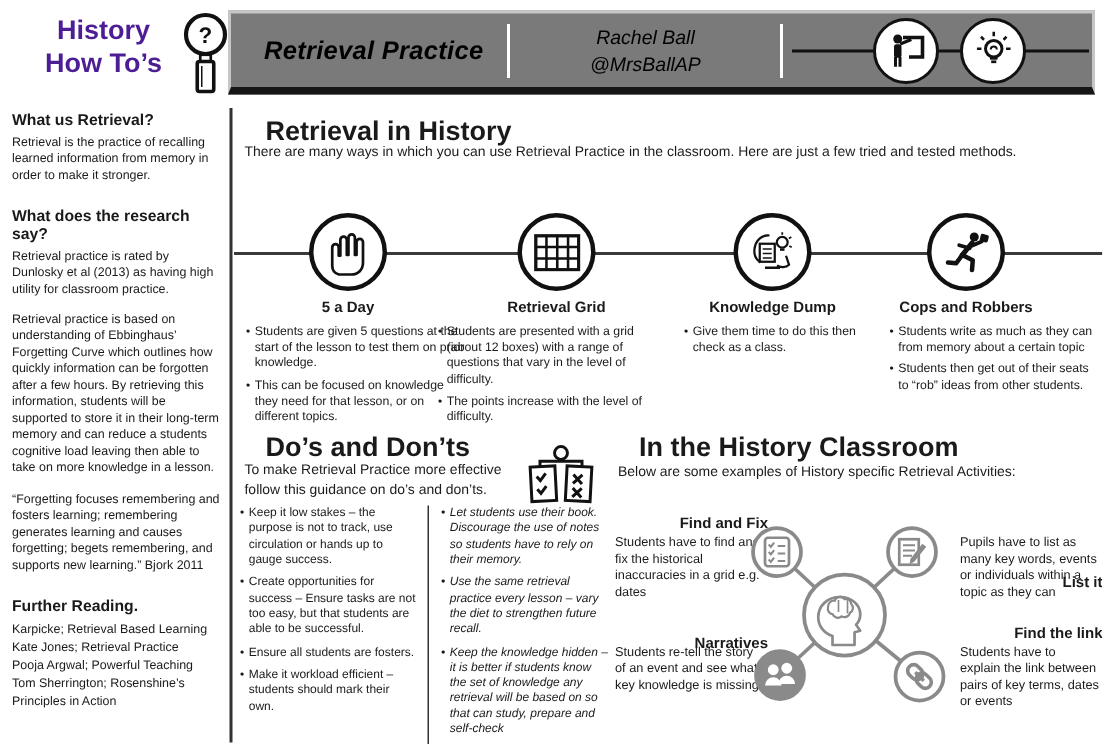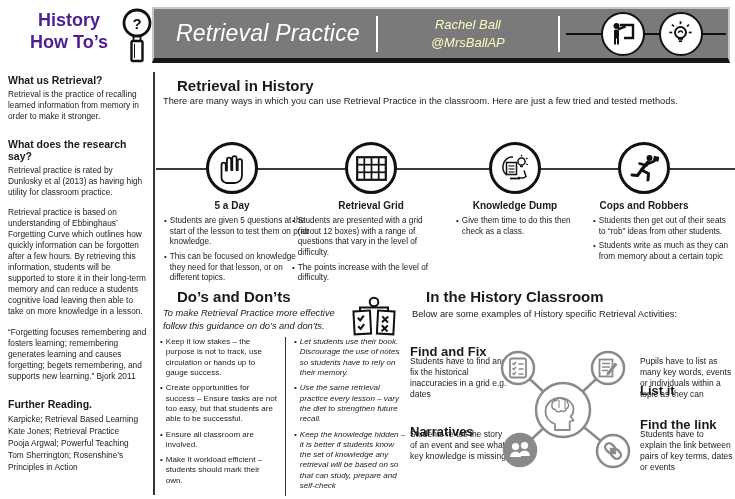--- a/index.html
+++ b/index.html
@@ -7,64 +7,64 @@
   body { font-family: "Liberation Sans", sans-serif; color:#1a1a1a; }
   #page { position:relative; width:735px; height:499px; background:#fff; overflow:hidden; }
 
   
   .logo-text { position:absolute; left:14px; top:10px; width:110px; text-align:center;
                font-size:18px; font-weight:bold; line-height:1.2; color:#4c1d95; }
   .magnifier { position:absolute; left:117px; top:6px; }
   .banner { position:absolute; left:152px; top:7px; width:578px; height:56px;
             background:#7a7a7a; border:2px solid #c6c6c6; border-bottom:5px solid #161616;
             display:flex; align-items:center; }
-  .banner-title { font-size:23px; font-weight:normal; font-style:italic; color:#ffffff;
+  .banner-title { font-size:17px; font-weight:bold; font-style:italic; color:#000000;
                   margin-left:22px; white-space:nowrap; letter-spacing:.2px; }
   .bdiv { width:2px; height:36px; background:#fff; margin:0 16px; flex:none; }
-  .author { text-align:center; color:#fef9c3; font-style:italic; font-size:13px;
+  .author { text-align:center; color:#000000; font-style:italic; font-size:13px;
             line-height:1.35; width:148px; flex:none; }
   .icon-pair { position:relative; flex:1; display:flex; align-items:center;
                justify-content:center; gap:14px; height:100%; }
   .icon-pair .hline { position:absolute; left:-10px; right:2px; top:50%; height:2px;
                       background:#111; margin-top:-1px; }
   .hcircle { position:relative; width:44px; height:44px; border-radius:50%;
              background:#fff; border:2.5px solid #111; display:flex; align-items:center;
              justify-content:center; z-index:1; }
 
   
   .sidebar { position:absolute; left:8px; top:74px; width:141px; }
   .sb-h { font-size:10.5px; font-weight:bold; margin-bottom:3px; }
   .sb-p { font-size:8.3px; line-height:1.33; margin-bottom:9px; }
   .sb-gap { height:7px; }
   .sb-read { font-size:8.3px; line-height:1.45; }
   .vdivider { position:absolute; left:153px; top:72px; width:2px; height:423px; background:#333; }
 
   
-  .sec-h { position:absolute; font-size:15px; font-weight:bold;padding-left:14px; }
+  .sec-h { position:absolute; font-size:18px; font-weight:bold;padding-left:14px; }
   .sec-sub { position:absolute; font-size:9.3px; line-height:1.35; }
 
   
   .timeline { position:absolute; left:156px; top:128px; width:579px; height:158px; }
   .tl-line { position:absolute; left:0; right:0; top:40px; height:2px; background:#3a3a3a; }
   .tl-circle { position:absolute; top:14px; width:52px; height:52px; border-radius:50%;
                background:#fff; border:3px solid #111; display:flex; align-items:center;
                justify-content:center; }
   .tl-title { position:absolute; top:72px; font-size:10px; font-weight:bold; text-align:center; }
   .tl-bullets { position:absolute; top:88px; font-size:8.2px; line-height:1.3; }
   .bitem { display:flex; margin-bottom:4px; }
   .bitem::before { content:"•"; flex:none; margin-right:3px; font-size:8px; line-height:1.3; }
 
   
   .dd-cols { position:absolute; left:160px; top:321px; width:247px; display:flex;margin-top:16px; }
   .dd-left { width:126px; padding-right:7px; border-right:1.5px solid #333; min-height:152px; }
   .dd-right { width:120px; padding-left:8px;font-style:italic; }
   .dd-cols .bitem { font-size:8px; line-height:1.29; margin-bottom:5px; }
 
   
-  .act-title { position:absolute; font-size:13px; font-weight:bold; }
+  .act-title { position:absolute; font-size:10px; font-weight:bold;text-align:right; }
   .act-body { position:absolute; font-size:8.5px; line-height:1.3; }
   .hubdiagram { position:absolute; left:493px; top:348px; }
 </style>
 </head>
 <body>
 
 <div id="page">
 
   <div class="logo-text">
     <div>History</div>
@@ -200,27 +200,27 @@
       <div class="bitem">This can be focused on knowledge they need for that lesson, or on different topics.</div>
     </div>
     <div class="tl-bullets" style="left:136px; width:146px;">
       <div class="bitem">Students are presented with a grid (about 12 boxes) with a range of questions that vary in the level of difficulty.</div>
       <div class="bitem">The points increase with the level of difficulty.</div>
     </div>
     <div class="tl-bullets" style="left:300px; width:136px;">
       <div class="bitem">Give them time to do this then check as a class.</div>
     </div>
     <div class="tl-bullets" style="left:437px; width:140px;">
+      <div class="bitem">Students write as much as they can from memory about a certain topic</div>
       <div class="bitem">Students then get out of their seats to “rob” ideas from other students.</div>
-      <div class="bitem">Students write as much as they can from memory about a certain topic</div>
     </div>
   </div>
 
   <div class="sec-h" style="left:163px; top:288px;">Do’s and Don’ts</div>
-  <div class="sec-sub" style="left:163px; top:307px; width:192px; font-style:italic;">To make Retrieval Practice more effective follow this guidance on do’s and don’ts.</div>
+  <div class="sec-sub" style="left:163px; top:307px; width:192px; ">To make Retrieval Practice more effective follow this guidance on do’s and don’ts.</div>
 
   <span style="position:absolute; left:347px; top:296px;">
     <svg width="54" height="45" viewBox="0 0 54 45">
       <path d="M13 16 V11.5 H41 V16" stroke="#111" stroke-width="2" fill="none"></path>
       <circle cx="27" cy="6" r="4.3" stroke="#111" stroke-width="2" fill="#fff"></circle>
       <g transform="rotate(-3 15 26)">
         <rect x="7" y="15" width="16.5" height="23" fill="#fff" stroke="#111" stroke-width="2"></rect>
         <path d="M11 21.5 l2.3 2.8 3.8-4.6" stroke="#111" stroke-width="2" fill="none"></path>
         <path d="M11 30 l2.3 2.8 3.8-4.6" stroke="#111" stroke-width="2" fill="none"></path>
       </g>
@@ -229,21 +229,21 @@
         <path d="M35 20.5 l6 6 M41 20.5 l-6 6" stroke="#111" stroke-width="2"></path>
         <path d="M35 29.5 l6 6 M41 29.5 l-6 6" stroke="#111" stroke-width="2"></path>
       </g>
     </svg>
   </span>
 
   <div class="dd-cols">
     <div class="dd-left">
       <div class="bitem">Keep it low stakes – the purpose is not to track, use circulation or hands up to gauge success.</div>
       <div class="bitem">Create opportunities for success – Ensure tasks are not too easy, but that students are able to be successful.</div>
-      <div class="bitem">Ensure all classroom are involved.</div>
+      <div class="bitem">Ensure all students are fosters.</div>
       <div class="bitem">Make it workload efficient – students should mark their own.</div>
     </div>
     <div class="dd-right">
       <div class="bitem">Let students use their book. Discourage the use of notes so students have to rely on their memory.</div>
       <div class="bitem">Use the same retrieval practice every lesson – vary the diet to strengthen future recall.</div>
       <div class="bitem">Keep the knowledge hidden – it is better if students know the set of knowledge any retrieval will be based on so that can study, prepare and self-check</div>
     </div>
   </div>
 
   <div class="sec-h" style="left:412px; top:288px;">In the History Classroom</div>

